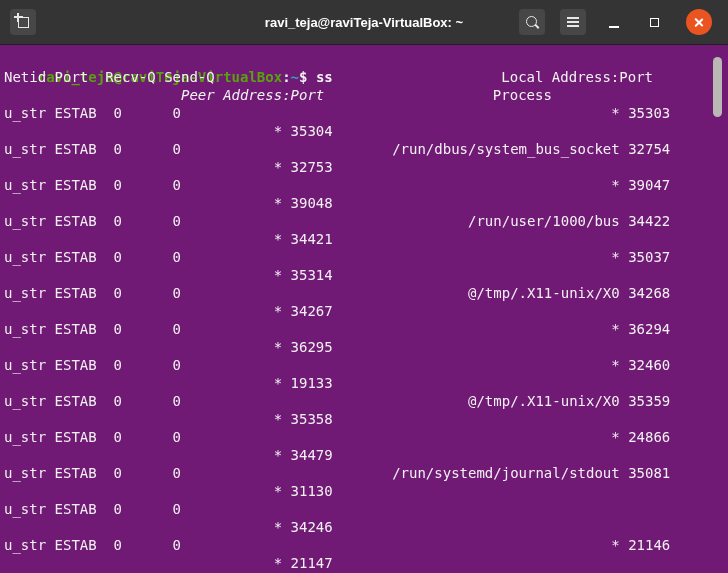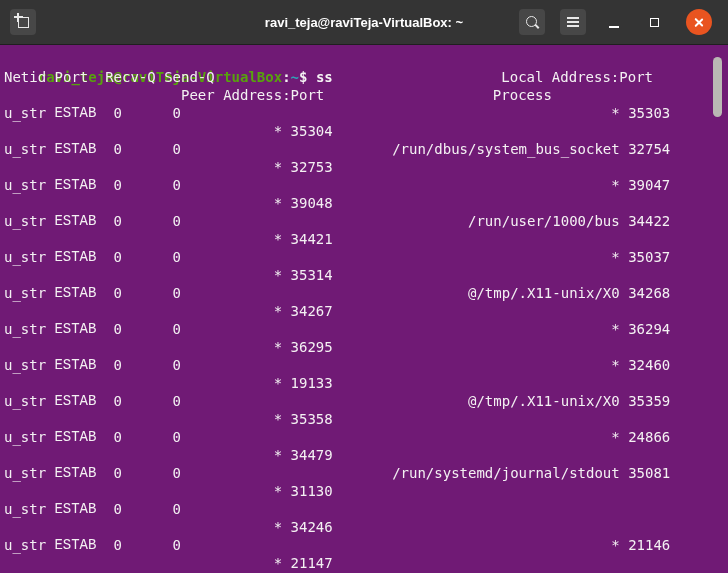--- a/index.html
+++ b/index.html
@@ -56,23 +56,23 @@
   .icon-close:after{transform:rotate(-45deg);}
   
   .terminal{
     position:absolute;top:45px;left:0;width:728px;height:528px;
     background:#701a75;padding:5px 0 0 4px;box-sizing:border-box;overflow:hidden;
     font-family:"DejaVu Sans Mono","Liberation Mono",monospace;
     font-size:14px;line-height:18px;color:#f4f1f3;cursor:text;
   }
   .tline{position:relative;height:18px;width:80ch;white-space:pre;}
   .tline .abs{position:absolute;top:0;}
-  .f-netid{left:0;} .f-state{left:6ch;font-family:Liberation Mono, monospace;} .f-recvq{left:13ch;} .f-sendq{left:20ch;}
+  .f-netid{left:0;} .f-state{left:6ch;} .f-recvq{left:13ch;} .f-sendq{left:20ch;}
   .f-local{right:8px;} .f-peer{left:32ch;}
-  .hdr-local{right:3ch;} .hdr-peer{left:21ch;} .hdr-process{left:58ch;}
+  .hdr-local{right:3ch;} .hdr-peer{left:21ch;font-style:italic;} .hdr-process{left:58ch;}
   .promptline span{position:static;}
   .p-user{color:#58a20d;font-weight:bold;}
   .p-dir{color:#2fa3b6;font-weight:bold;}
   .p-plain{color:#f4f1f3;font-weight:bold;}
   .p-cmd{color:#f4f1f3;font-weight:bold;}
   
   .scroll-thumb{
     position:absolute;left:713px;top:57px;width:9px;height:60px;
     border-radius:4.5px;background:#bab7b4;cursor:pointer;
   }

